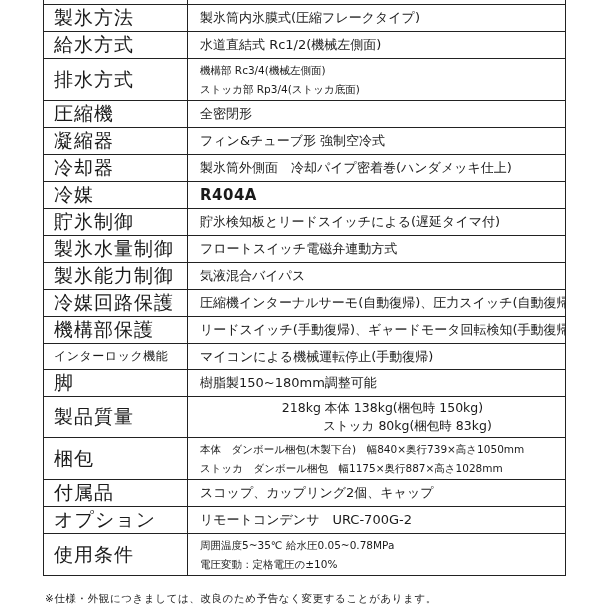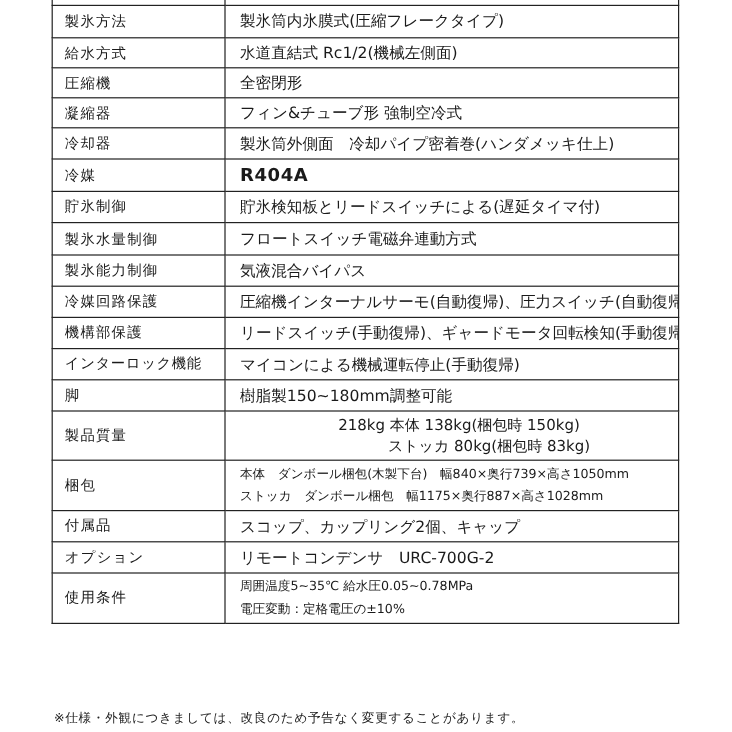--- a/index.html
+++ b/index.html
@@ -1,20 +1,20 @@
 <!DOCTYPE html>
 <html><head>
 <meta charset="utf-8">
 <style>
   html, body { margin:0; padding:0; background:#ffffff; }
   body { width:610px; height:610px; position:relative; overflow:hidden;
          font-family: "DejaVu Sans", "Liberation Sans", sans-serif; color:#1a1a1a; }
   .spec-table { position:absolute; left:43px; top:-4px; width:523px; border-collapse:collapse; table-layout:fixed; }
   .spec-table td { border:1.5px solid #222; padding:0; vertical-align:middle; overflow:hidden; white-space:nowrap; }
-  .spec-table td.label { width:133px; padding-left:10px; font-size:12px; letter-spacing:1px; }
+  .spec-table td.label { width:133px; padding-left:10px; font-size:19px; letter-spacing:1px; }
   .spec-table td.value { padding-left:12px; font-size:13px; }
   .spec-table td.value.small .line { font-size:10.5px; line-height:19px; }
   .line { display:block; }
   .latin { font-size:15px; letter-spacing:0.5px;font-weight:bold; }
   .footnote { position:absolute; left:45px; top:592px; font-size:10.5px; letter-spacing:0.6px; color:#222; white-space:nowrap; }
 </style>
 </head>
 <body>
 
 <table class="spec-table">
@@ -29,20 +29,27 @@
       <td class="label">製氷方法</td>
       <td class="value">
           <span class="line">製氷筒内氷膜式(圧縮フレークタイプ)</span>
         </td>
     </tr>
     <tr style="height:25px">
       <td class="label">給水方式</td>
       <td class="value">
           <span class="line">水道直結式 Rc1/2(機械左側面)</span>
         </td>
+    </tr>
+    <tr style="height:42px">
+      <td class="label">排水方式</td>
+      <td class="value small">
+        <span class="line">機構部 Rc3/4(機械左側面)</span>
+        <span class="line">ストッカ部 Rp3/4(ストッカ底面)</span>
+      </td>
     </tr>
     <tr style="height:25px">
       <td class="label">圧縮機</td>
       <td class="value">
           <span class="line">全密閉形</span>
         </td>
     </tr>
     <tr style="height:25px">
       <td class="label">凝縮器</td>
       <td class="value">

